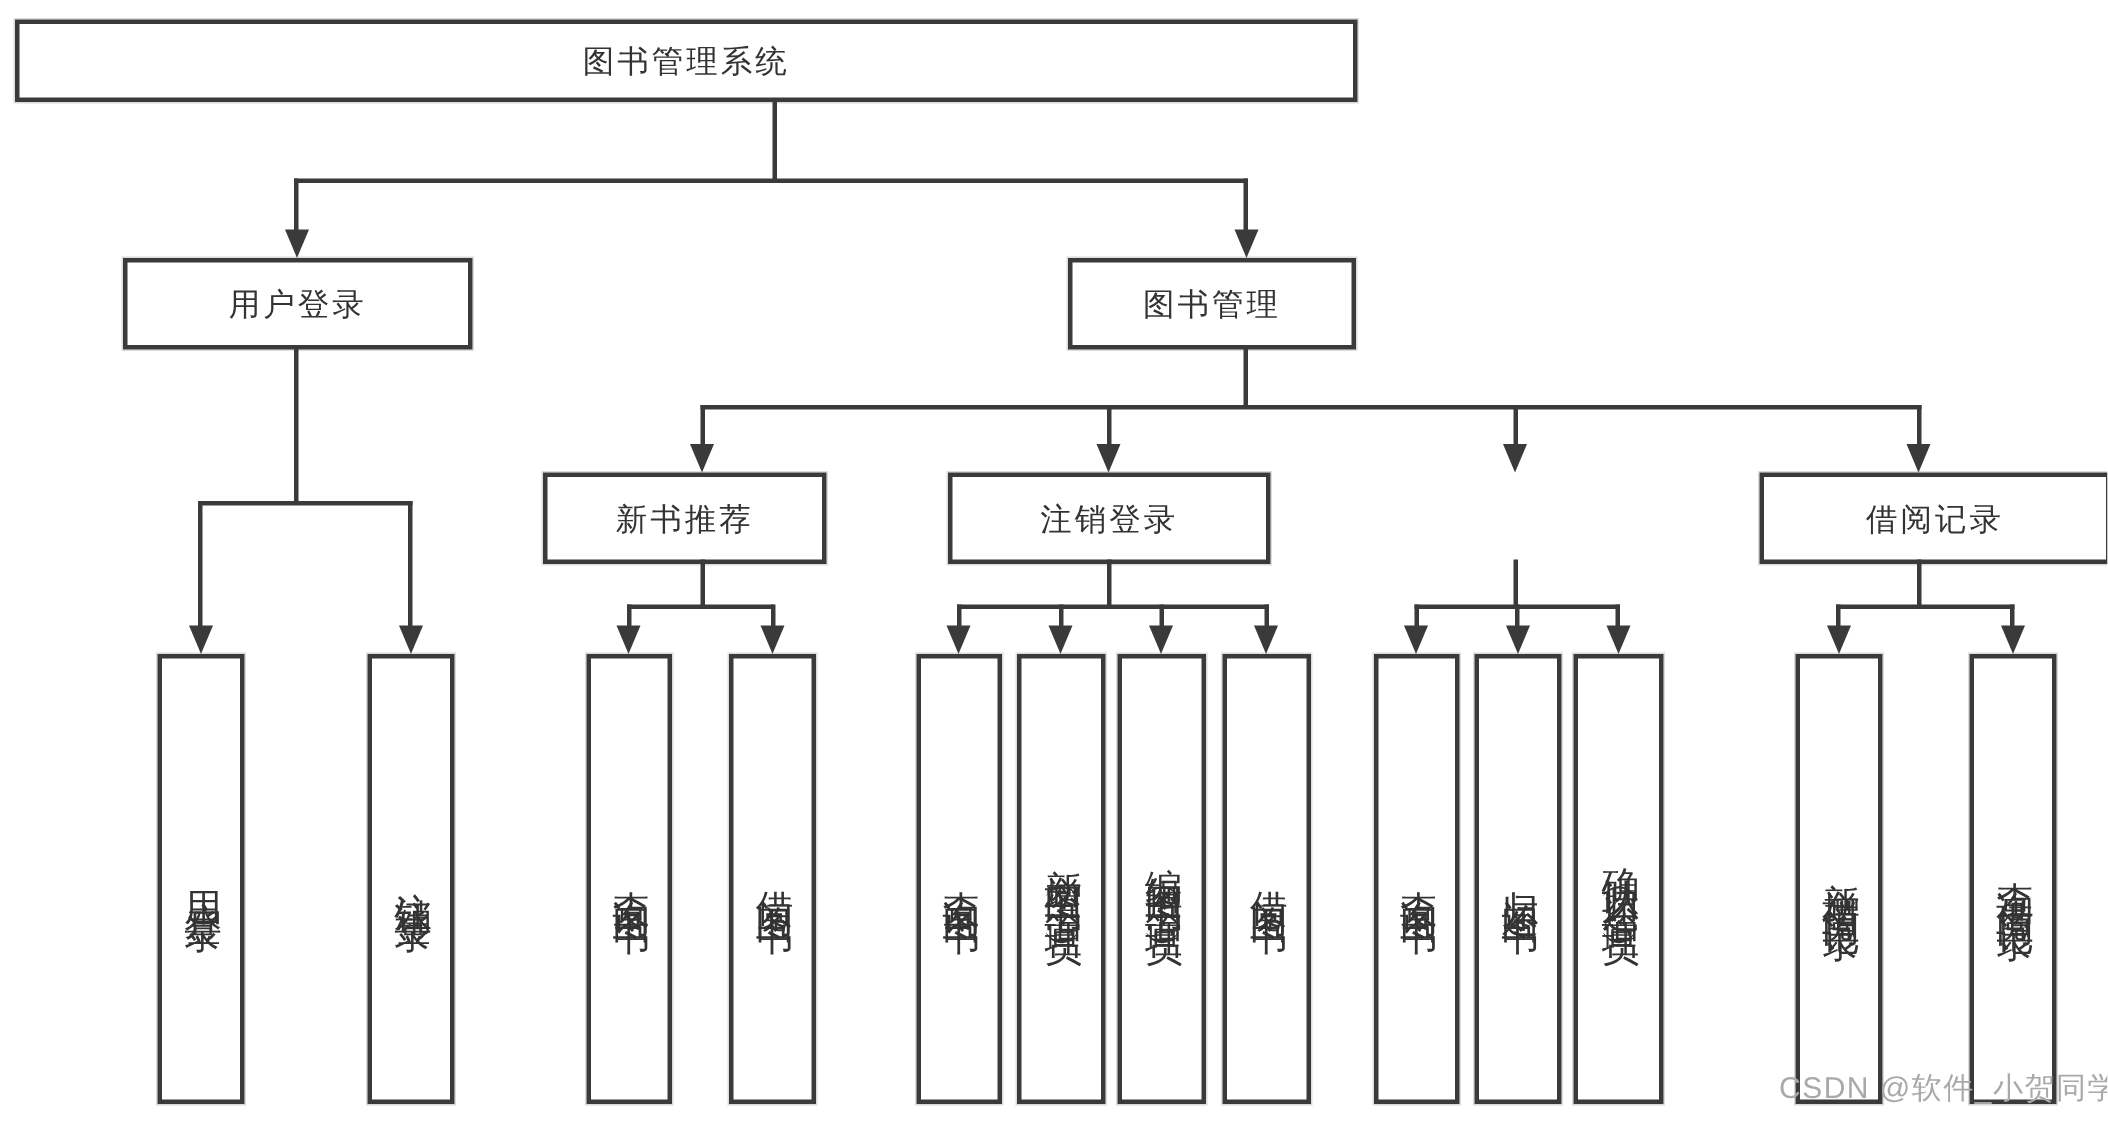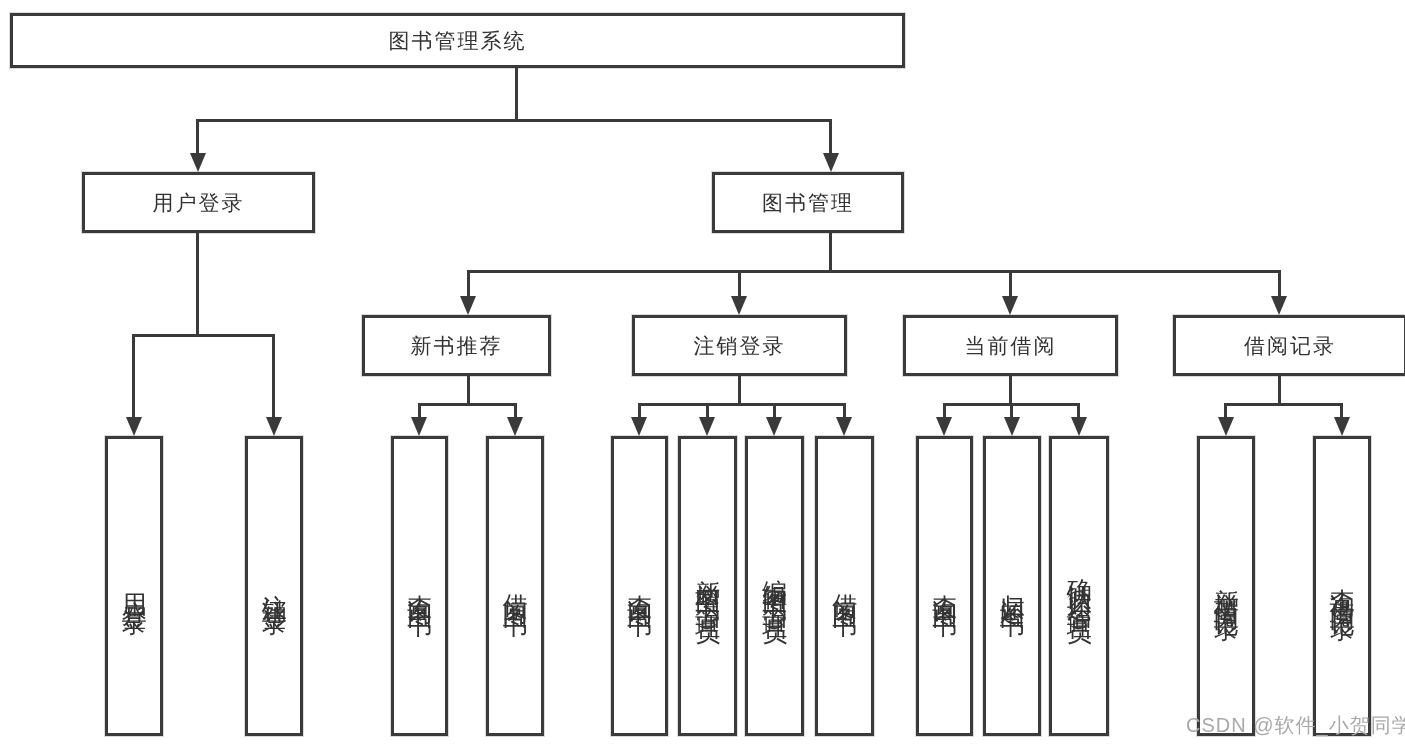--- a/index.html
+++ b/index.html
@@ -70,23 +70,20 @@
   <div class="line" style="left:1009px;top:270px;width:3px;height:28px"></div>
   <div class="arrow" style="left:1002px;top:296px"></div>
   <div class="line" style="left:1278px;top:270px;width:3px;height:28px"></div>
   <div class="arrow" style="left:1271px;top:296px"></div>
 
   <div class="node h" style="left:362px;top:315px;width:189px;height:61px">
     <span>新书推荐</span>
   </div>
   <div class="node h" style="left:632px;top:315px;width:215px;height:61px">
     <span>注销登录</span>
-  </div>
-  <div class="node h" style="left:903px;top:315px;width:215px;height:61px">
-    <span>当前借阅</span>
   </div>
   <div class="node h" style="left:1173px;top:315px;width:234px;height:61px">
     <span>借阅记录</span>
   </div>
 
   <div class="line" style="left:467px;top:373px;width:3px;height:32px"></div>
   <div class="line" style="left:418px;top:403px;width:98px;height:3px"></div>
   <div class="line" style="left:418px;top:403px;width:3px;height:16px"></div>
   <div class="arrow" style="left:411px;top:417px"></div>
   <div class="line" style="left:514px;top:403px;width:3px;height:16px"></div>

